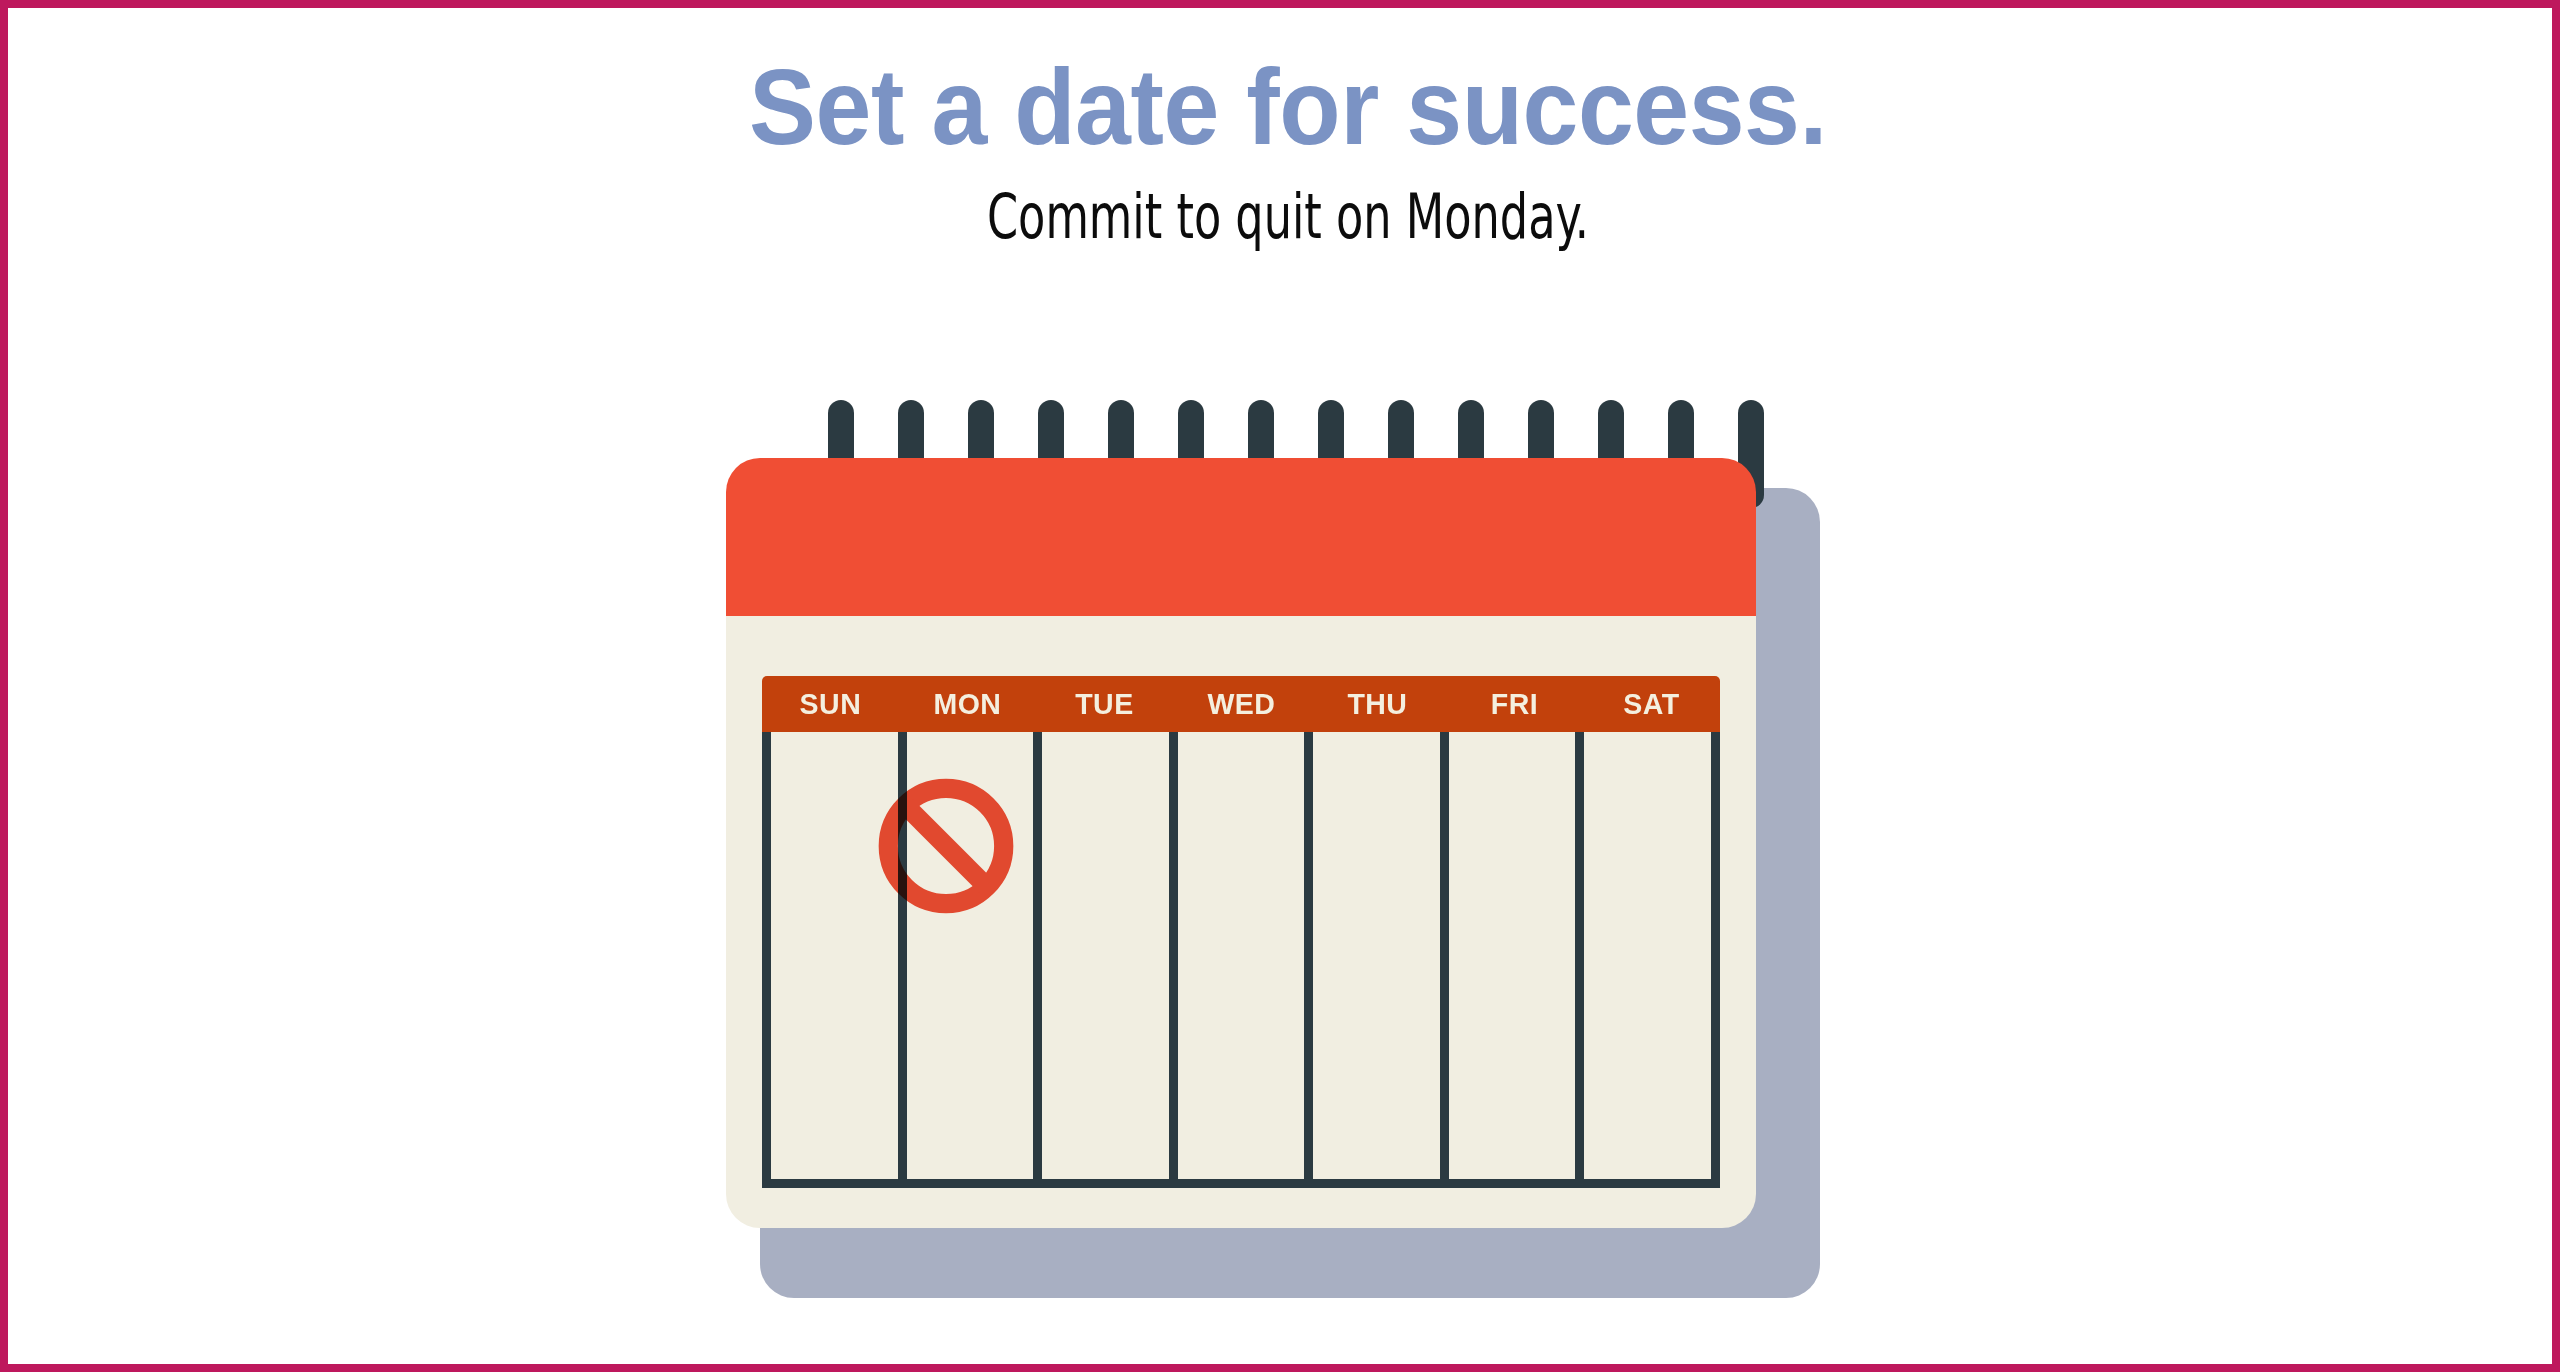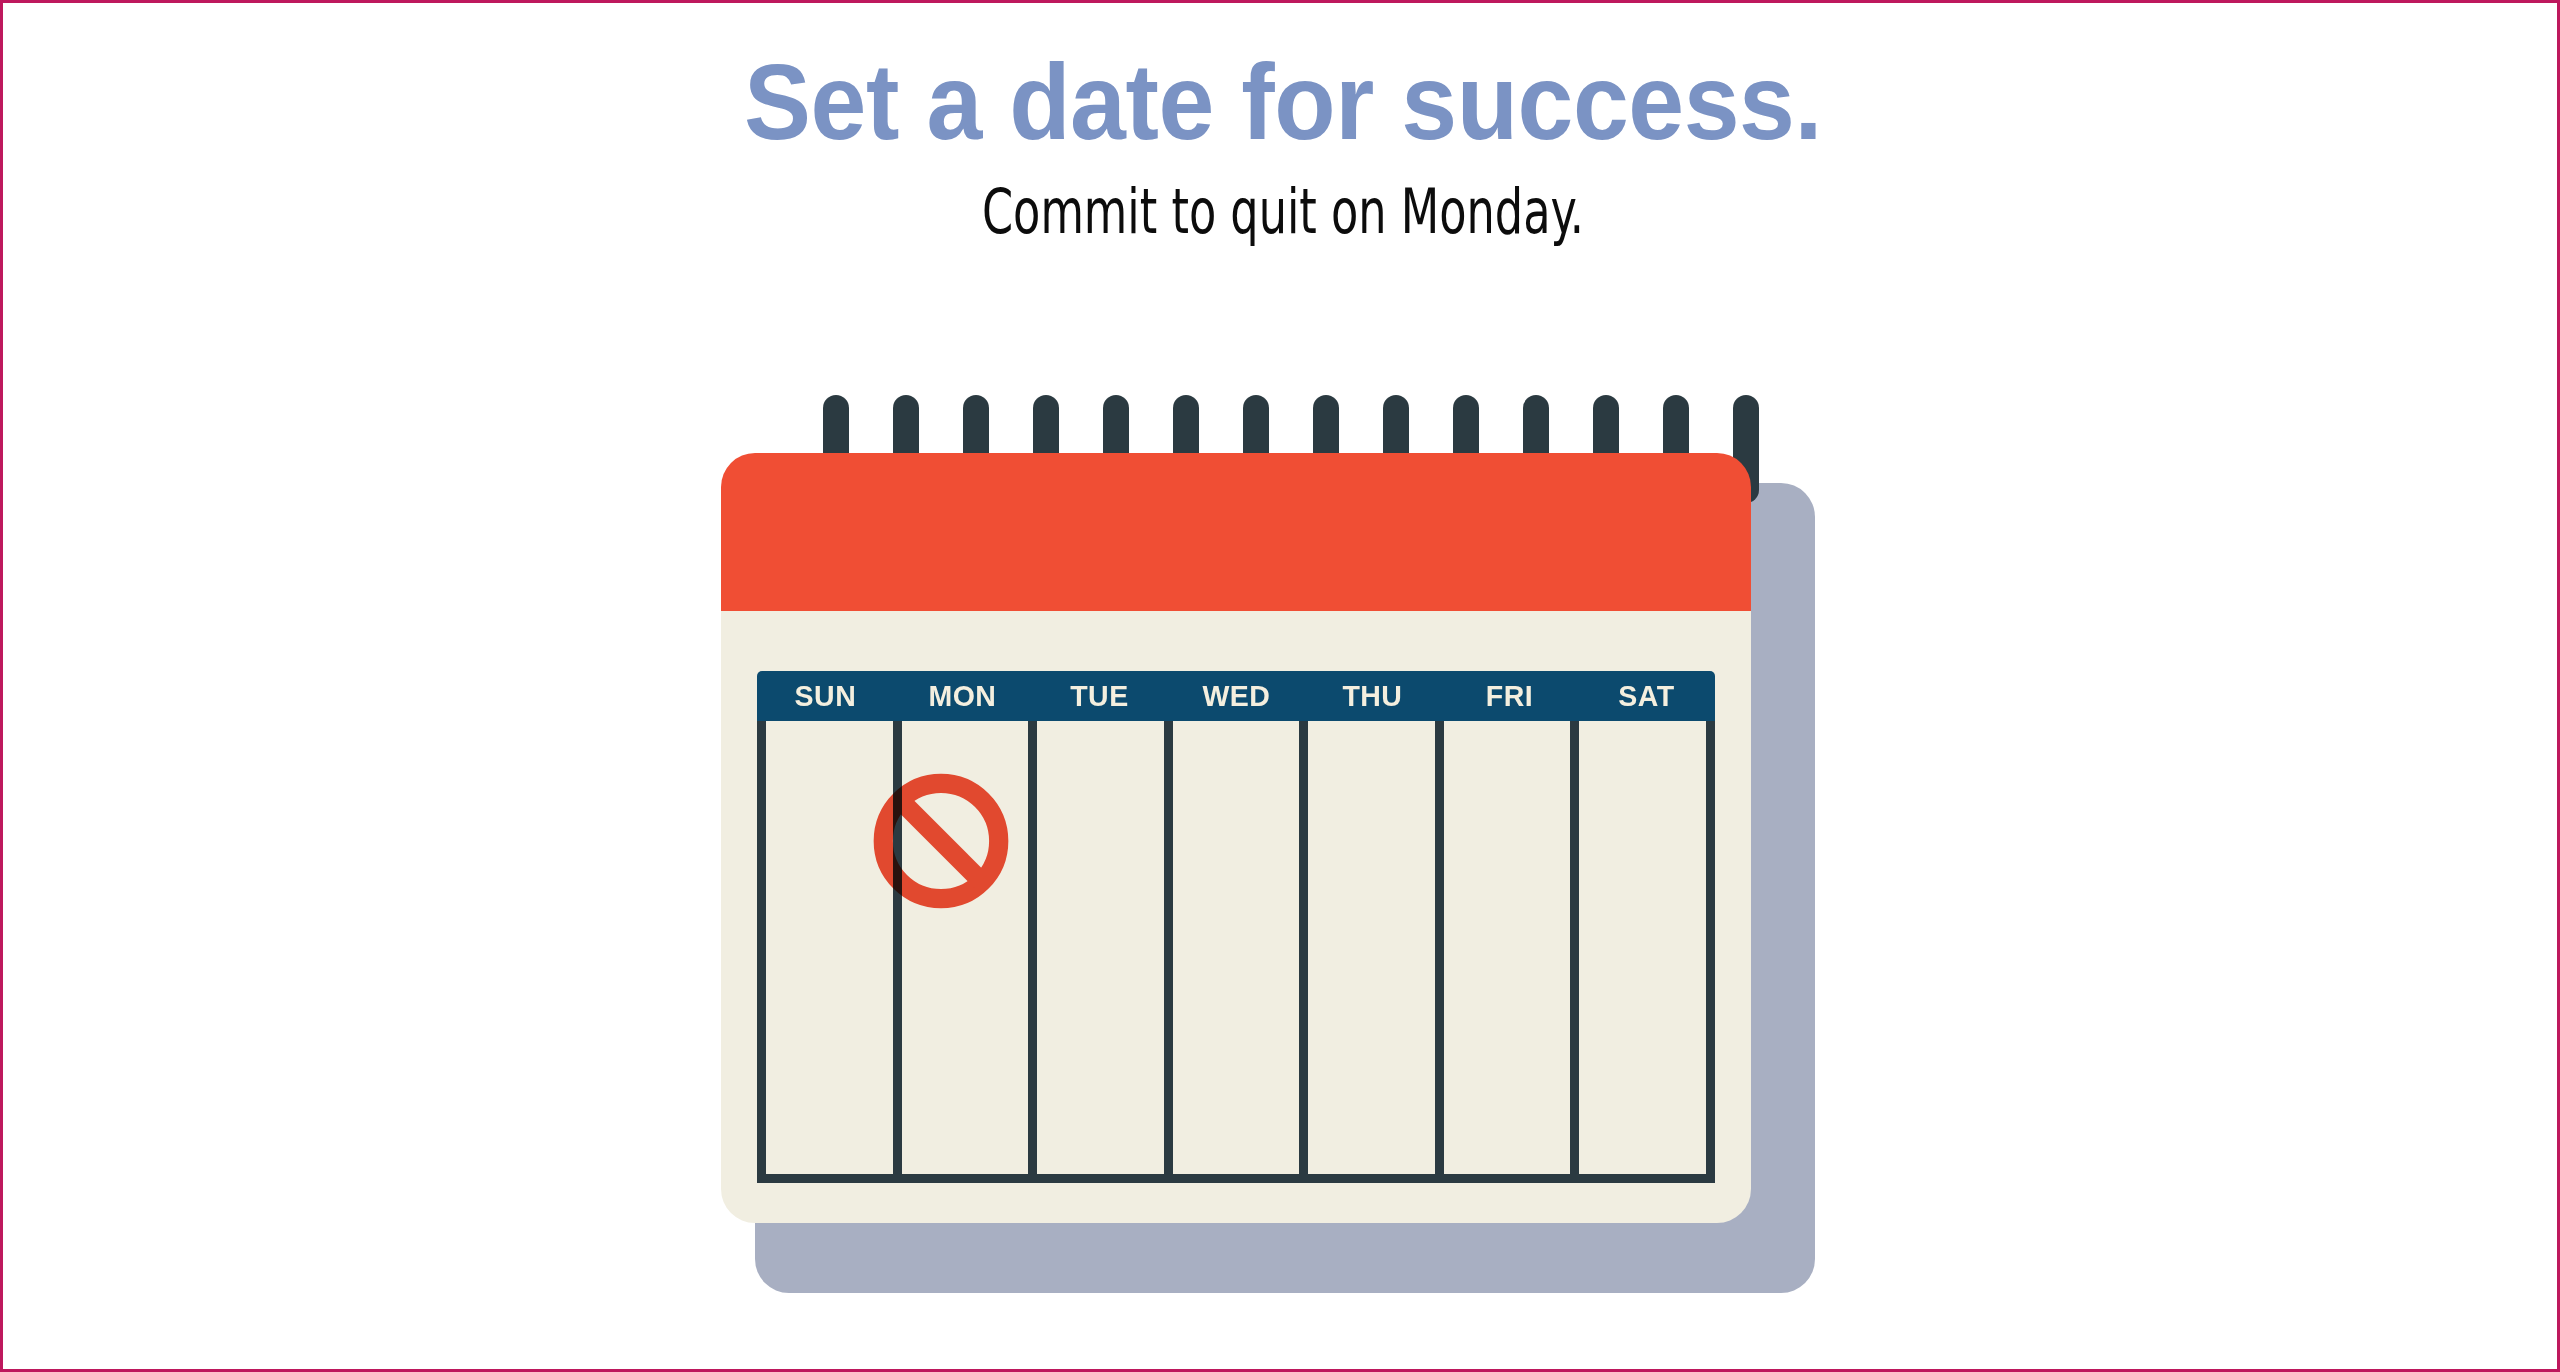--- a/index.html
+++ b/index.html
@@ -14,21 +14,21 @@
     overflow: hidden;
   }
 
   
   .page {
     position: relative;
     width: 2560px;
     height: 1372px;
     box-sizing: border-box;
     background: #ffffff;
-    border: 3px solid #be185d;
+    border: 8px solid #be185d;
   }
 
   
   .headline-block {
     position: absolute;
     left: 0;
     top: 44px;
     width: 2560px;
     text-align: center;
   }
@@ -121,22 +121,22 @@
   .cal-grid {
     position: absolute;
     left: 54px;
     top: 288px;
     width: 958px;
     height: 512px;
     display: flex;
     flex-direction: column;
   }
   .grid-head {
-    height: 50px;
-    background: #0c4a6e;
+    height: 56px;
+    background: #c2410c;
     display: flex;
     border-radius: 5px 5px 0 0;
   }
   .grid-head .day-cell {
     flex: 1 1 0;
     display: flex;
     align-items: center;
     justify-content: center;
     color: #f4efdf;
     font-family: "Liberation Sans Narrow", "Liberation Sans", sans-serif;

